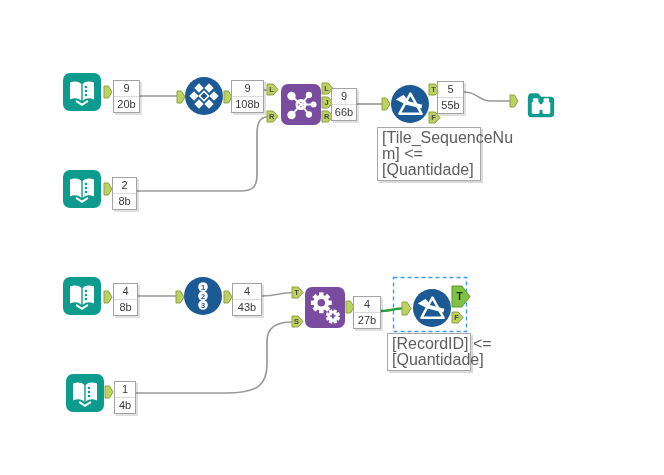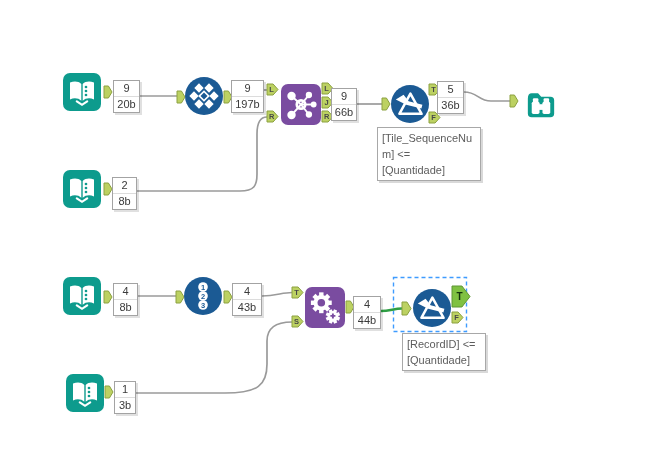--- a/index.html
+++ b/index.html
@@ -7,21 +7,21 @@
           font-family:"Liberation Sans",sans-serif;}
   svg.layer{position:absolute;left:0;top:0;z-index:1;}
   svg text{font-family:"Liberation Sans",sans-serif;}
   .tool{position:absolute;z-index:2;display:flex;align-items:center;justify-content:center;box-sizing:border-box;}
   .tool svg{width:100%;height:100%;display:block;}
   .tool.shape-circle{border-radius:50%;}
   .tool.shape-square{border-radius:7px;}
   .count{position:absolute;z-index:3;background:#fff;text-align:center;font-size:11px;
          line-height:15px;box-sizing:border-box;box-shadow:2px 2px 0 rgba(0,0,0,0.12);}
   .count .cnt-n{border-bottom:1px solid #dcdcdc;}
-  .annotation{position:absolute;z-index:3;background:#fff;font-size:11px;line-height:16px;
+  .annotation{position:absolute;z-index:3;background:#fff;font-size:16px;line-height:16px;
               padding:2px 4px;box-sizing:border-box;box-shadow:2px 2px 0 rgba(0,0,0,0.15);white-space:nowrap;}
 </style>
 </head>
 <body>
 
 <div class="canvas" style="background: rgb(255, 255, 255);">
   <svg class="layer" id="wire-layer" width="664" height="475">
       <rect x="393.5" y="277.5" width="73" height="54" fill="none" stroke="#3E9BFF" stroke-width="1.4" stroke-dasharray="4 3"></rect>
       <path d="M140,96 H177" fill="none" stroke="#9A9A9A" stroke-width="1.7"></path>
       <path d="M264,90 H267" fill="none" stroke="#9A9A9A" stroke-width="1.7"></path>
@@ -249,53 +249,53 @@
           <circle cx="23" cy="18" r="1.35" fill="#0D9B8D"></circle>
           <circle cx="23" cy="22" r="1.35" fill="#0D9B8D"></circle>
         </svg>
       </div>
       <div class="count" style="left: 113px; top: 80px; width: 27px; height: 33px; border: 1px solid rgb(163, 163, 163); color: rgb(58, 58, 58);">
         <div class="cnt-n">9</div>
         <div class="cnt-b">20b</div>
       </div>
       <div class="count" style="left: 231px; top: 80px; width: 33px; height: 33px; border: 1px solid rgb(163, 163, 163); color: rgb(58, 58, 58);">
         <div class="cnt-n">9</div>
-        <div class="cnt-b">197b</div>
+        <div class="cnt-b">108b</div>
       </div>
       <div class="count" style="left: 331px; top: 88px; width: 26px; height: 33px; border: 1px solid rgb(163, 163, 163); color: rgb(58, 58, 58);">
         <div class="cnt-n">9</div>
         <div class="cnt-b">66b</div>
       </div>
       <div class="count" style="left: 437px; top: 81px; width: 27px; height: 33px; border: 1px solid rgb(163, 163, 163); color: rgb(58, 58, 58);">
         <div class="cnt-n">5</div>
-        <div class="cnt-b">36b</div>
+        <div class="cnt-b">55b</div>
       </div>
       <div class="count" style="left: 112px; top: 177px; width: 25px; height: 33px; border: 1px solid rgb(163, 163, 163); color: rgb(58, 58, 58);">
         <div class="cnt-n">2</div>
         <div class="cnt-b">8b</div>
       </div>
       <div class="count" style="left: 113px; top: 283px; width: 25px; height: 33px; border: 1px solid rgb(163, 163, 163); color: rgb(58, 58, 58);">
         <div class="cnt-n">4</div>
         <div class="cnt-b">8b</div>
       </div>
       <div class="count" style="left: 232px; top: 283px; width: 30px; height: 33px; border: 1px solid rgb(163, 163, 163); color: rgb(58, 58, 58);">
         <div class="cnt-n">4</div>
         <div class="cnt-b">43b</div>
       </div>
       <div class="count" style="left: 353px; top: 296px; width: 28px; height: 33px; border: 1px solid rgb(163, 163, 163); color: rgb(58, 58, 58);">
         <div class="cnt-n">4</div>
-        <div class="cnt-b">44b</div>
+        <div class="cnt-b">27b</div>
       </div>
       <div class="count" style="left: 114px; top: 381px; width: 22px; height: 33px; border: 1px solid rgb(163, 163, 163); color: rgb(58, 58, 58);">
         <div class="cnt-n">1</div>
-        <div class="cnt-b">3b</div>
+        <div class="cnt-b">4b</div>
       </div>
       <div class="annotation" style="left: 377px; top: 127px; width: 104px; height: 54px; border: 1px solid rgb(168, 168, 168); color: rgb(93, 93, 93);">
         <div>[Tile_SequenceNu</div>
         <div>m] &lt;=</div>
         <div>[Quantidade]</div>
       </div>
-      <div class="annotation" style="left: 402px; top: 333px; width: 84px; height: 38px; border: 1px solid rgb(168, 168, 168); color: rgb(93, 93, 93);">
+      <div class="annotation" style="left: 387px; top: 333px; width: 84px; height: 38px; border: 1px solid rgb(168, 168, 168); color: rgb(93, 93, 93);">
         <div>[RecordID] &lt;=</div>
         <div>[Quantidade]</div>
       </div>
     </div>
 </div>
 
 </body></html>

